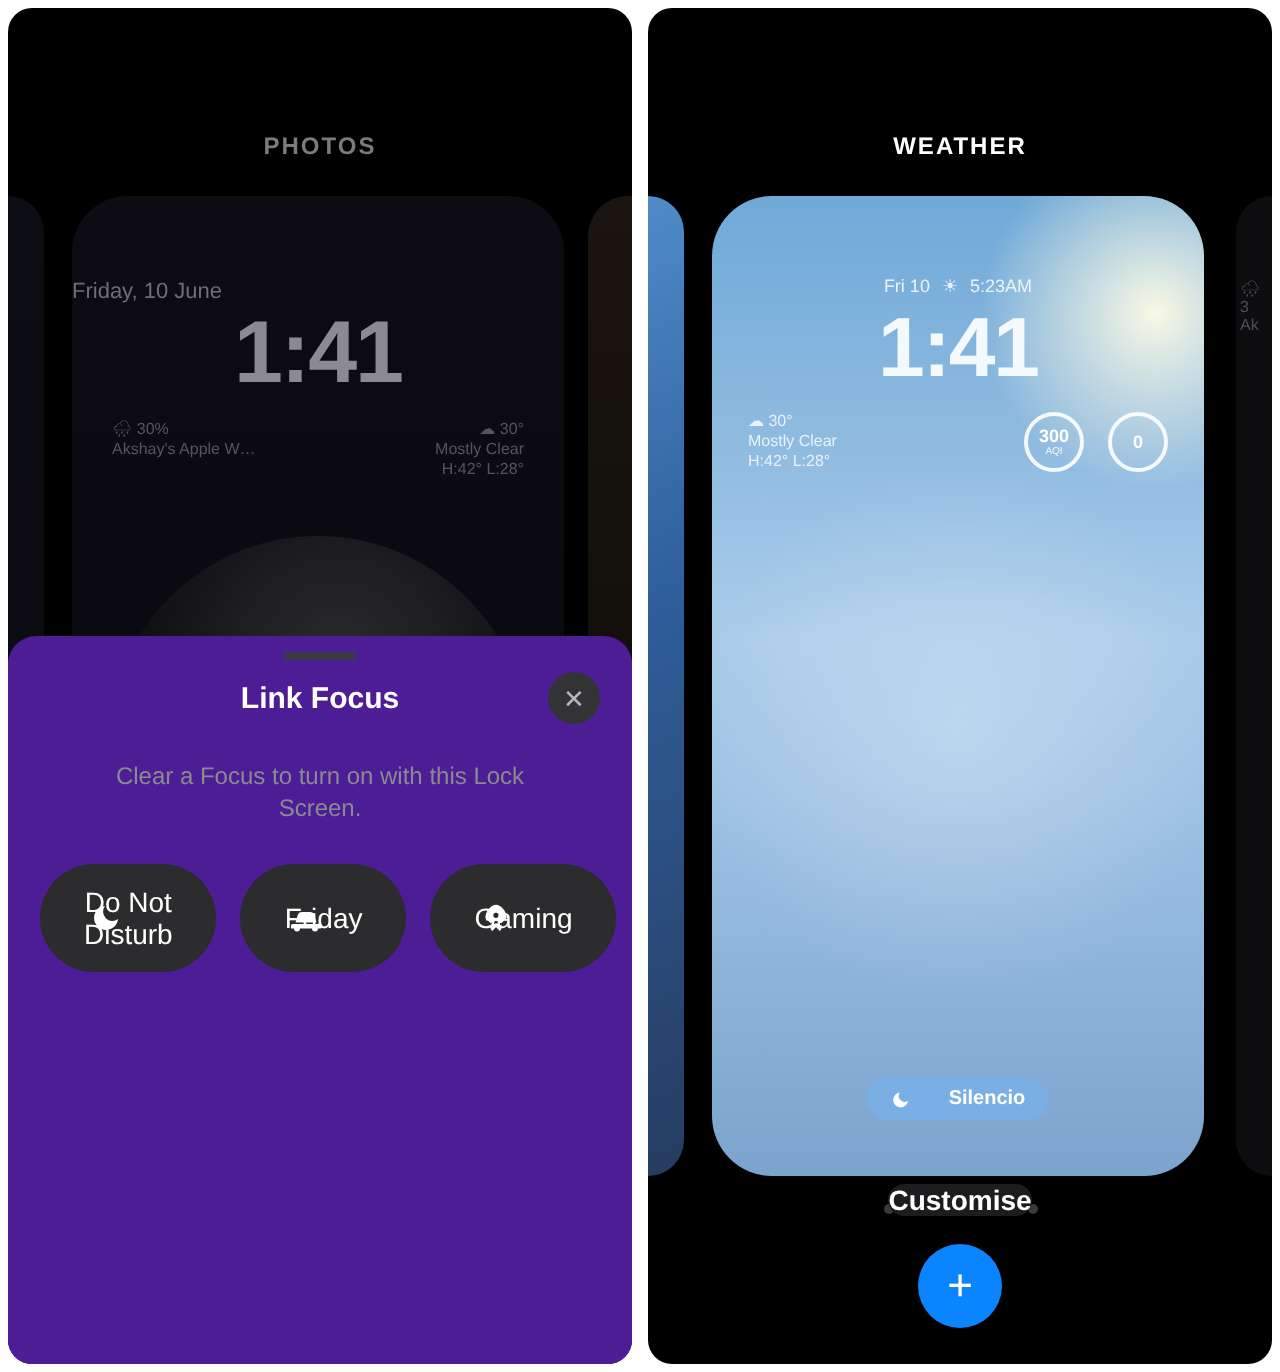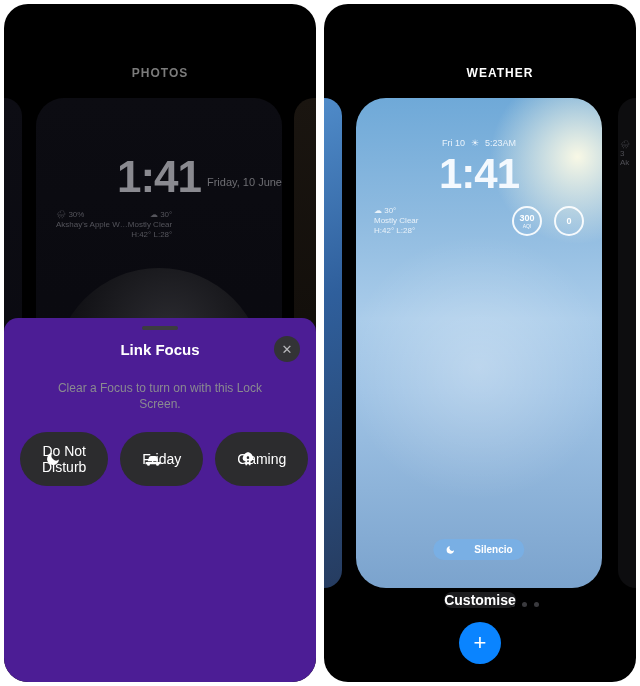--- a/index.html
+++ b/index.html
@@ -1,28 +1,28 @@
 <!DOCTYPE html>
 <html><head>
 <meta charset="utf-8">
 <style>
   * { box-sizing: border-box; margin: 0; padding: 0; }
   html, body { width: 640px; height: 686px; background: #fff; font-family: -apple-system, "SF Pro Text", "Helvetica Neue", Arial, sans-serif; }
   .wrap { display: flex; width: 640px; height: 686px; gap: 8px; padding: 4px; }
-  .phone { position: relative; width: 312px; height: 678px; background: #000; border-radius: 24px; overflow: hidden; padding-left: 20px; }
+  .phone { position: relative; width: 312px; height: 678px; background: #000; border-radius: 12px; overflow: hidden; }
 
   
   .left-stage { position: absolute; inset: 0; }
   .left-title { position: absolute; top: 62px; width: 100%; text-align: center; color: #7b7b7b; font-size: 12px; letter-spacing: 1px; font-weight: 600; }
   .left-preview { position: absolute; top: 94px; left: 32px; width: 246px; height: 440px; background: linear-gradient(180deg,#0c0c12 0%, #0a0a10 45%, #0b0b11 100%); border-radius: 28px; overflow: hidden; }
   .left-preview-edge { position: absolute; top: 94px; left: 0; width: 18px; height: 440px; background: linear-gradient(180deg,#0d0d14,#09090f); border-radius: 0 20px 20px 0; }
   .left-preview-edge.right { left: auto; right: 0; width: 22px; border-radius: 20px 0 0 20px; background: linear-gradient(180deg,#1a1510,#0c0906); }
-  .lp-date { position: absolute; top: 42px; width: 100%; text-align: right; color: #6e6e73; font-size: 11px; font-weight: 500; margin-top: 36px; }
+  .lp-date { position: absolute; top: 42px; width: 100%; text-align: left; color: #6e6e73; font-size: 11px; font-weight: 500; }
   .lp-time { position: absolute; top: 54px; width: 100%; text-align: center; color: #8a8a90; font-size: 44px; font-weight: 700; letter-spacing: -1px; }
-  .lp-row { position: absolute; top: 112px; left: 20px; right: 20px; display: flex; justify-content: flex-start; color: #55555c; font-size: 8px; }
+  .lp-row { position: absolute; top: 112px; left: 20px; right: 20px; display: flex; justify-content: space-between; color: #55555c; font-size: 8px; }
   .lp-col { display: flex; flex-direction: column; gap: 1px; }
   .lp-moon { position: absolute; top: 170px; left: 50%; transform: translateX(-50%); width: 210px; height: 210px; border-radius: 50%; background: radial-gradient(circle at 55% 30%, #2b2b30 0%, #1a1a1e 35%, #0d0d11 60%, #07070a 100%); }
 
   .sheet { position: absolute; left: 0; right: 0; bottom: 0; height: 364px; background: #4c1d95; border-radius: 14px 14px 0 0; padding: 8px 16px 16px; }
   .sheet-handle { width: 36px; height: 4px; background: #3c3c40; border-radius: 2px; margin: 0 auto 6px; }
   .sheet-header { display: flex; align-items: center; justify-content: center; position: relative; height: 26px; }
   .sheet-title { color: #fff; font-size: 15px; font-weight: 600; }
   .sheet-close { position: absolute; right: 0; top: 0; width: 26px; height: 26px; border-radius: 50%; background: #333336; display: flex; align-items: center; justify-content: center; color: #b7b7bb; font-size: 13px; }
   .sheet-sub { color: #8a8a90; font-size: 12px; text-align: center; margin: 18px 22px 20px; line-height: 1.35; }
   .focus-list { display: flex; flex-direction: row; gap: 12px; }

